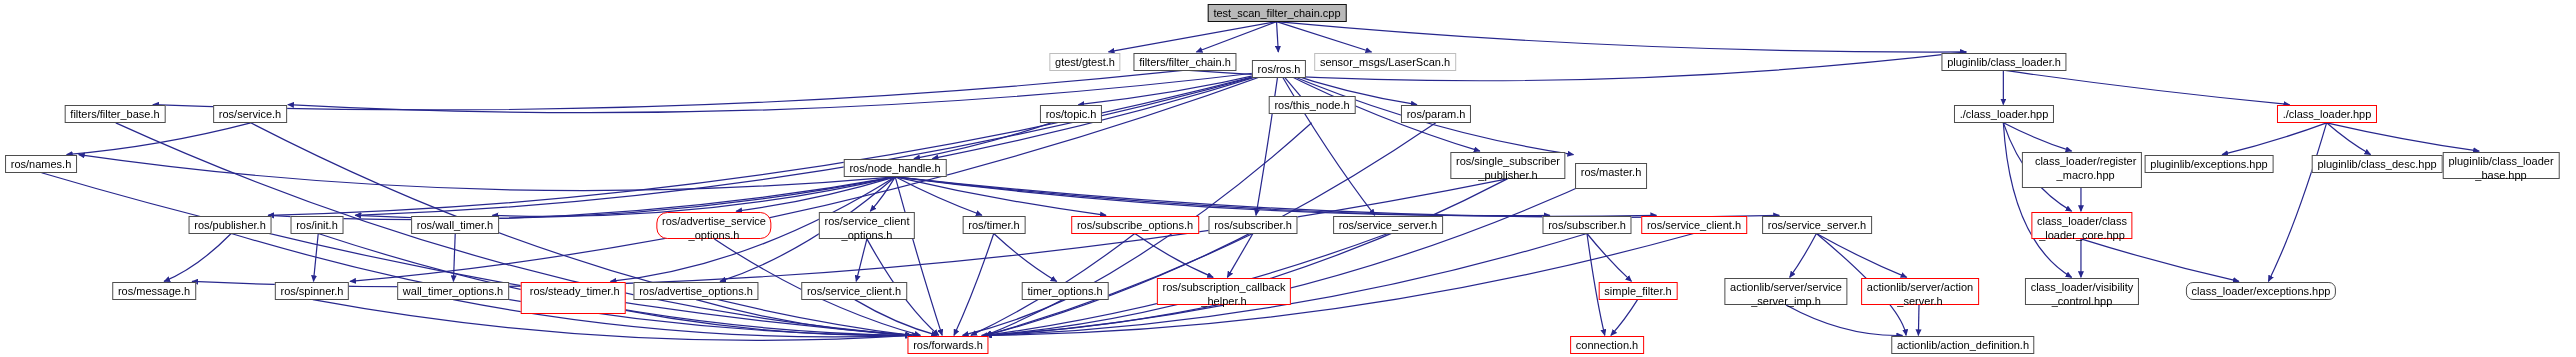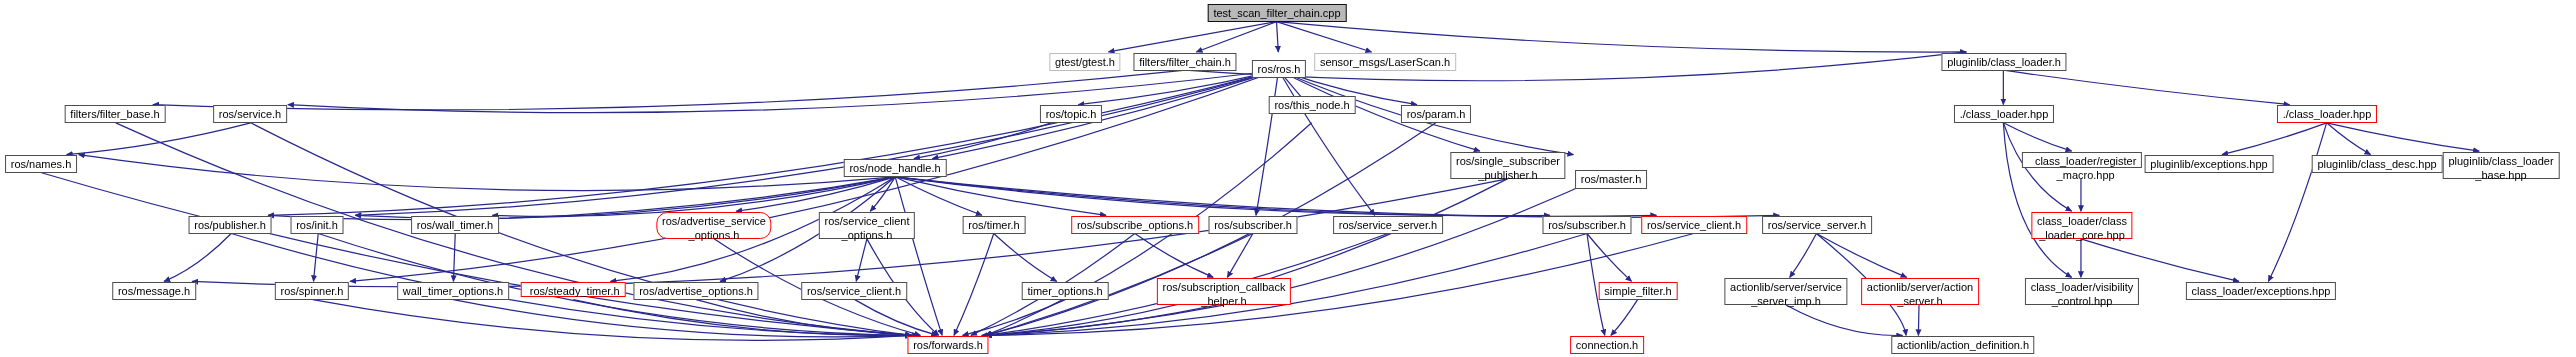--- a/index.html
+++ b/index.html
@@ -125,22 +125,22 @@
       <div class="node" style="left: 250px; top: 105px; height: 17.6px;">ros/service.h</div>
       <div class="node" style="left: 1051px; top: 105px; height: 17.6px; margin-left: 20px;">ros/topic.h</div>
       <div class="node" style="left: 1312px; top: 96px; height: 17.6px;">ros/this_node.h</div>
       <div class="node" style="left: 1436px; top: 105px; height: 17.6px;">ros/param.h</div>
       <div class="node" style="left: 2004px; top: 105px; height: 17.6px;">./class_loader.hpp</div>
       <div class="node red" style="left: 2327px; top: 105px; height: 17.6px;">./class_loader.hpp</div>
       <div class="node" style="left: 41px; top: 155px; height: 17.6px;">ros/names.h</div>
       <div class="node" style="left: 895px; top: 159px; height: 17.6px;">ros/node_handle.h</div>
       <div class="node" style="left: 1508px; top: 152px; height: 27px;">ros/single_subscriber
 _publisher.h</div>
-      <div class="node" style="left: 1611px; top: 170px; height: 19px;">ros/master.h</div>
-      <div class="node" style="left: 2082px; top: 152px; height: 16px; padding-left: 12px;">class_loader/register
+      <div class="node" style="left: 1611px; top: 163px; height: 26px;">ros/master.h</div>
+      <div class="node" style="left: 2082px; top: 152px; height: 36px; padding-left: 12px;">class_loader/register
 _macro.hpp</div>
       <div class="node" style="left: 2209px; top: 155px; height: 17.6px;">pluginlib/exceptions.hpp</div>
       <div class="node" style="left: 2377px; top: 155px; height: 17.6px;">pluginlib/class_desc.hpp</div>
       <div class="node" style="left: 2501px; top: 152px; height: 27px;">pluginlib/class_loader
 _base.hpp</div>
       <div class="node" style="left: 230px; top: 216px; height: 17.6px;">ros/publisher.h</div>
       <div class="node" style="left: 317px; top: 216px; height: 17.6px; text-align: center;">ros/init.h</div>
       <div class="node" style="left: 455px; top: 216px; height: 17.6px;">ros/wall_timer.h</div>
       <div class="node red" style="left: 714px; top: 212px; height: 27px; border-radius: 11px;">ros/advertise_service
 _options.h</div>
@@ -151,32 +151,32 @@
       <div class="node" style="left: 1253px; top: 216px; height: 17.6px;">ros/subscriber.h</div>
       <div class="node" style="left: 1388px; top: 216px; height: 17.6px;">ros/service_server.h</div>
       <div class="node" style="left: 1587px; top: 216px; height: 17.6px;">ros/subscriber.h</div>
       <div class="node red" style="left: 1694px; top: 216px; height: 17.6px;">ros/service_client.h</div>
       <div class="node" style="left: 1817px; top: 216px; height: 17.6px;">ros/service_server.h</div>
       <div class="node red" style="left: 2082px; top: 212px; height: 27px;">class_loader/class
 _loader_core.hpp</div>
       <div class="node" style="left: 154px; top: 282px; height: 17.6px;">ros/message.h</div>
       <div class="node" style="left: 312px; top: 282px; height: 17.6px;">ros/spinner.h</div>
       <div class="node" style="left: 453px; top: 282px; height: 17.6px;">wall_timer_options.h</div>
-      <div class="node red" style="left: 573px; top: 282px; height: 15px; padding-left: 8px;">ros/steady_timer.h</div>
+      <div class="node red" style="left: 573px; top: 282px; height: 32px; padding-left: 8px;">ros/steady_timer.h</div>
       <div class="node" style="left: 696px; top: 282px; height: 17.6px;">ros/advertise_options.h</div>
       <div class="node" style="left: 854px; top: 282px; height: 17.6px;">ros/service_client.h</div>
       <div class="node" style="left: 1065px; top: 282px; height: 17.6px;">timer_options.h</div>
       <div class="node red" style="left: 1224px; top: 278px; height: 27px;">ros/subscription_callback
 _helper.h</div>
       <div class="node red" style="left: 1638px; top: 282px; height: 17.6px;">simple_filter.h</div>
       <div class="node" style="left: 1786px; top: 278px; height: 27px;">actionlib/server/service
 _server_imp.h</div>
       <div class="node red" style="left: 1920px; top: 278px; height: 27px;">actionlib/server/action
 _server.h</div>
       <div class="node" style="left: 2082px; top: 278px; height: 27px;">class_loader/visibility
 _control.hpp</div>
-      <div class="node" style="left: 2261px; top: 282px; height: 17.6px;">class_loader/exceptions.hpp</div>
+      <div class="node" style="left: 2261px; top: 282px; height: 17.6px; border-radius: 7px;">class_loader/exceptions.hpp</div>
       <div class="node red" style="left: 948px; top: 336px; height: 17.6px;">ros/forwards.h</div>
       <div class="node red" style="left: 1607px; top: 336px; height: 17.6px;">connection.h</div>
       <div class="node" style="left: 1919px; top: 336px; height: 17.6px; margin-left: 44px;">actionlib/action_definition.h</div>
     </div>
 </div>
 
 
 </body></html>

